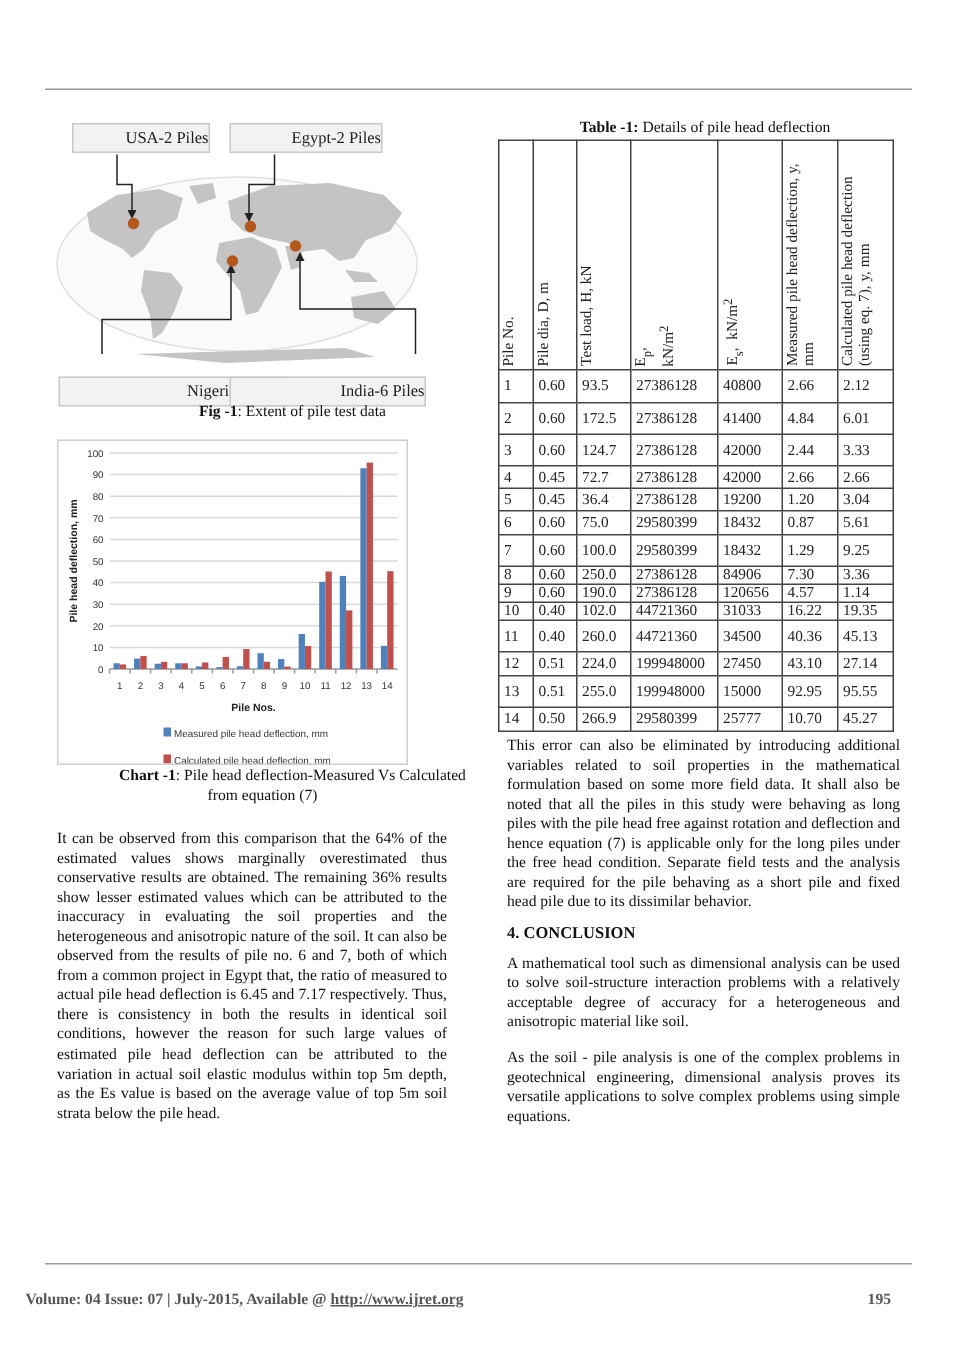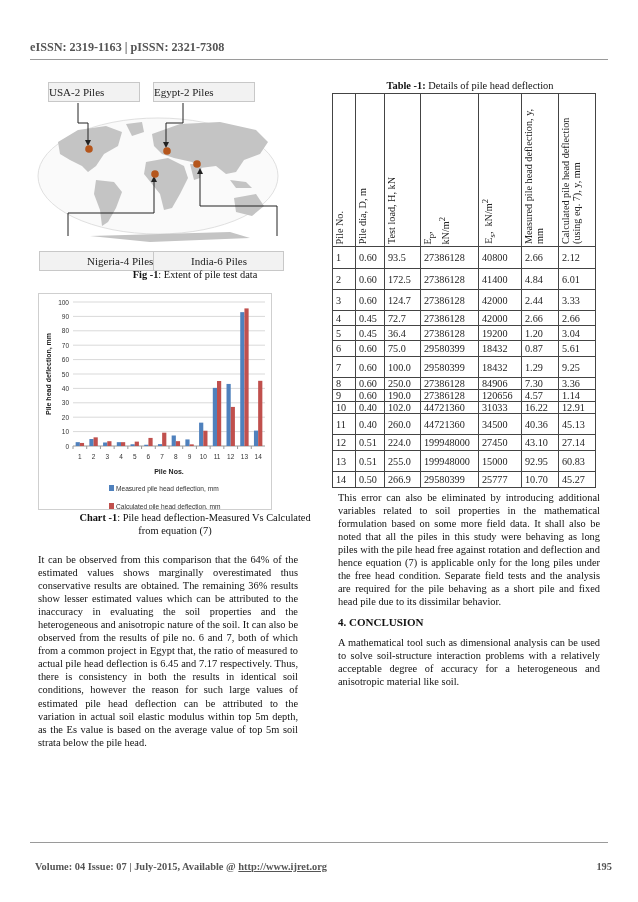--- a/index.html
+++ b/index.html
@@ -7,32 +7,32 @@
     width: 638px; height: 902px; position: relative; overflow: hidden;
     font-family: "Liberation Serif", "DejaVu Serif", serif; color: #111;
   }
   .header {
     position: absolute; left: 30px; top: 40px; width: 578px;
     font-size: 12.2px; font-weight: bold; color: #555;
     display: flex; justify-content: space-between; white-space: nowrap;
   }
   .hr { position: absolute; left: 30px; width: 578px; height: 0; border-top: 1px solid #9a9a9a; }
   .footer {
-    position: absolute; left: 35px; top: 861px; width: 577px;
+    position: absolute; left: 17px; top: 861px; width: 577px;
     font-size: 10.4px; font-weight: bold; color: #555;
     display: flex; justify-content: space-between; white-space: nowrap; text-align: center;
   }
   .footer a { color: #555; text-decoration: underline; }
 
   
   .map-fig { position: absolute; left: 30px; top: 76px; width: 290px; height: 200px; }
   .map-fig svg { position: absolute; left: 0; top: 0; }
   .map-label {
     position: absolute; background: #f2f2f2; border: 1px solid #c8c8c8;
-    font-size: 11px; text-align: left; line-height: 18px; height: 18px; color: #222;
+    font-size: 11px; text-align: right; line-height: 18px; height: 18px; color: #222;
   }
   .caption { position: absolute; font-size: 10.4px; text-align: center; line-height: 13px; }
   .caption b { font-weight: bold; padding-left: 40px; }
 
   
   .chart-box {
     position: absolute; left: 38px; top: 293px; width: 232px; height: 215px;
     border: 1px solid #cfcfcf; background: #fff;
   }
   .chart-box svg { position: absolute; left: 0; top: 0; }
@@ -54,21 +54,20 @@
   .vtext {
     writing-mode: vertical-rl; transform: rotate(180deg);
     font-size: 10.2px; line-height: 11px; text-align: left; white-space: nowrap;
   }
   .heading-4 { position: absolute; left: 338px; top: 616px; font-size: 11px; font-weight: bold; }
 </style>
 </head>
 <body>
 
 <div class="header">
-  <span>eISSN: 2319-1163 | pISSN: 2321-7308</span>
 </div>
 <div class="hr" style="top:59px"></div>
 
 <div class="map-fig">
   <svg width="290" height="200" viewBox="0 0 290 200">
     <ellipse cx="128" cy="100" rx="120" ry="58" fill="#fafafa" stroke="#e0e0e0" stroke-width="1"></ellipse>
 
     <path d="M28 66 L48 54 L76 50 L92 56 L88 70 L74 78 L66 90 L58 96 L52 90 L40 84 L30 78 Z" fill="#c4c4c4"></path>
 
     <path d="M96 48 L112 46 L114 56 L102 60 Z" fill="#c4c4c4"></path>
@@ -324,21 +323,21 @@
         <td>4.57</td>
         <td>1.14</td>
       </tr>
       <tr style="height: 12px;">
         <td>10</td>
         <td>0.40</td>
         <td>102.0</td>
         <td>44721360</td>
         <td>31033</td>
         <td>16.22</td>
-        <td>12.91</td>
+        <td>19.35</td>
       </tr>
       <tr style="height: 21px;">
         <td>11</td>
         <td>0.40</td>
         <td>260.0</td>
         <td>44721360</td>
         <td>34500</td>
         <td>40.36</td>
         <td>45.13</td>
       </tr>
@@ -351,40 +350,41 @@
         <td>43.10</td>
         <td>27.14</td>
       </tr>
       <tr style="height: 21px;">
         <td>13</td>
         <td>0.51</td>
         <td>255.0</td>
         <td>199948000</td>
         <td>15000</td>
         <td>92.95</td>
-        <td>60.83</td>
+        <td>95.55</td>
       </tr>
       <tr style="height: 16px;">
         <td>14</td>
         <td>0.50</td>
         <td>266.9</td>
         <td>29580399</td>
         <td>25777</td>
         <td>10.70</td>
         <td>45.27</td>
       </tr>
     </tbody>
 </table>
 
 <div class="para" style="left:338px;top:491px;width:262px;">
   <p>This error can also be eliminated by introducing additional variables related to soil properties in the mathematical formulation based on some more field data. It shall also be noted that all the piles in this study were behaving as long piles with the pile head free against rotation and deflection and hence equation (7) is applicable only for the long piles under the free head condition. Separate field tests and the analysis are required for the pile behaving as a short pile and fixed head pile due to its dissimilar behavior.</p>
 </div>
 
 <div class="heading-4">4. CONCLUSION</div>
 <div class="para" style="left:338px;top:636px;width:262px;">
   <p>A mathematical tool such as dimensional analysis can be used to solve soil-structure interaction problems with a relatively acceptable degree of accuracy for a heterogeneous and anisotropic material like soil.</p>
+  <p>As the soil - pile analysis is one of the complex problems in geotechnical engineering, dimensional analysis proves its versatile applications to solve complex problems using simple equations.</p>
 </div>
 
 <div class="hr" style="top:842px"></div>
 <div class="footer">
   <span><span>Volume: 04 Issue: 07 | July-2015, Available @ </span><a>http://www.ijret.org</a></span>
   <span>195</span>
 </div>
 
 </body></html>

